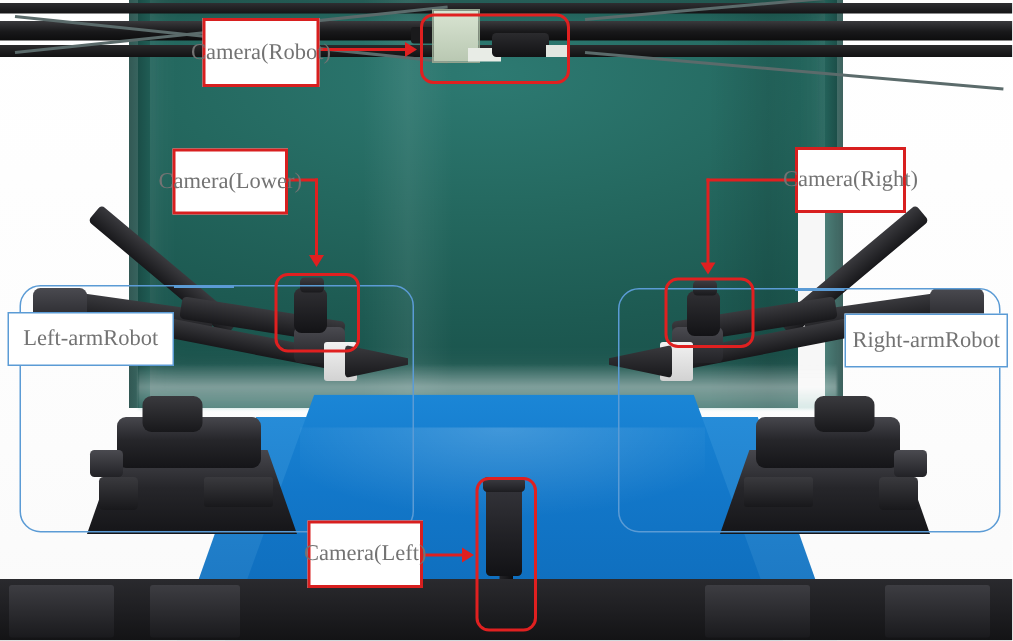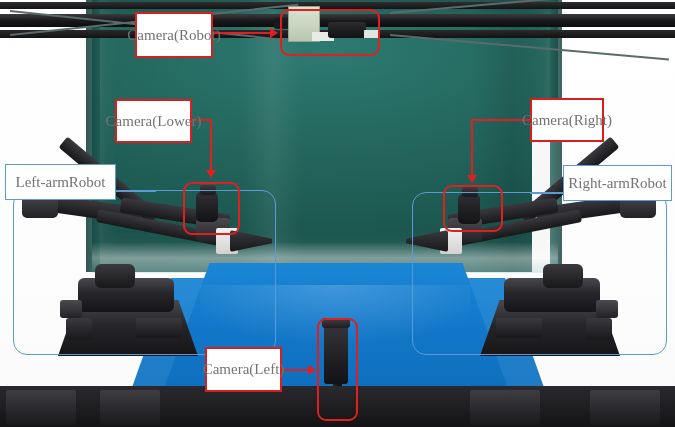--- a/index.html
+++ b/index.html
@@ -82,21 +82,21 @@
   .lower-cam-body{position:absolute;left:324px;top:324px;width:24px;height:60px;border-radius:3px;
      background:linear-gradient(180deg,#34343a,#121215);}
   .lower-cam-top{position:absolute;left:322px;top:318px;width:28px;height:10px;border-radius:3px;
      background:linear-gradient(180deg,#3f3f45,#1d1d21);}
 
   
   .lbl{position:absolute;box-sizing:border-box;background:#ffffff;display:flex;
        flex-direction:row;align-items:center;justify-content:center;
        font-size:15px;line-height:1.12;color:#737373;text-align:center;white-space:nowrap;}
   .lbl.red{border:2px solid #d81f1f;}
-  .lbl.blue{border:1.5px solid #5b9bd5;}
+  .lbl.blue{border:1.5px solid #5b9bd5;margin-top:44px;}
 
   .rbox{position:absolute;box-sizing:border-box;border:2px solid #e02020;border-radius:9px;}
   .bbox{position:absolute;box-sizing:border-box;border:1.5px solid #5b9bd5;border-radius:14px;}
 
   .lead{position:absolute;background:#e02020;}
   .lead.h{height:2px;}
   .lead.v{width:2px;}
   .lead-b{position:absolute;background:#5b9bd5;}
   .lead-b.h{height:1.5px;}
 

